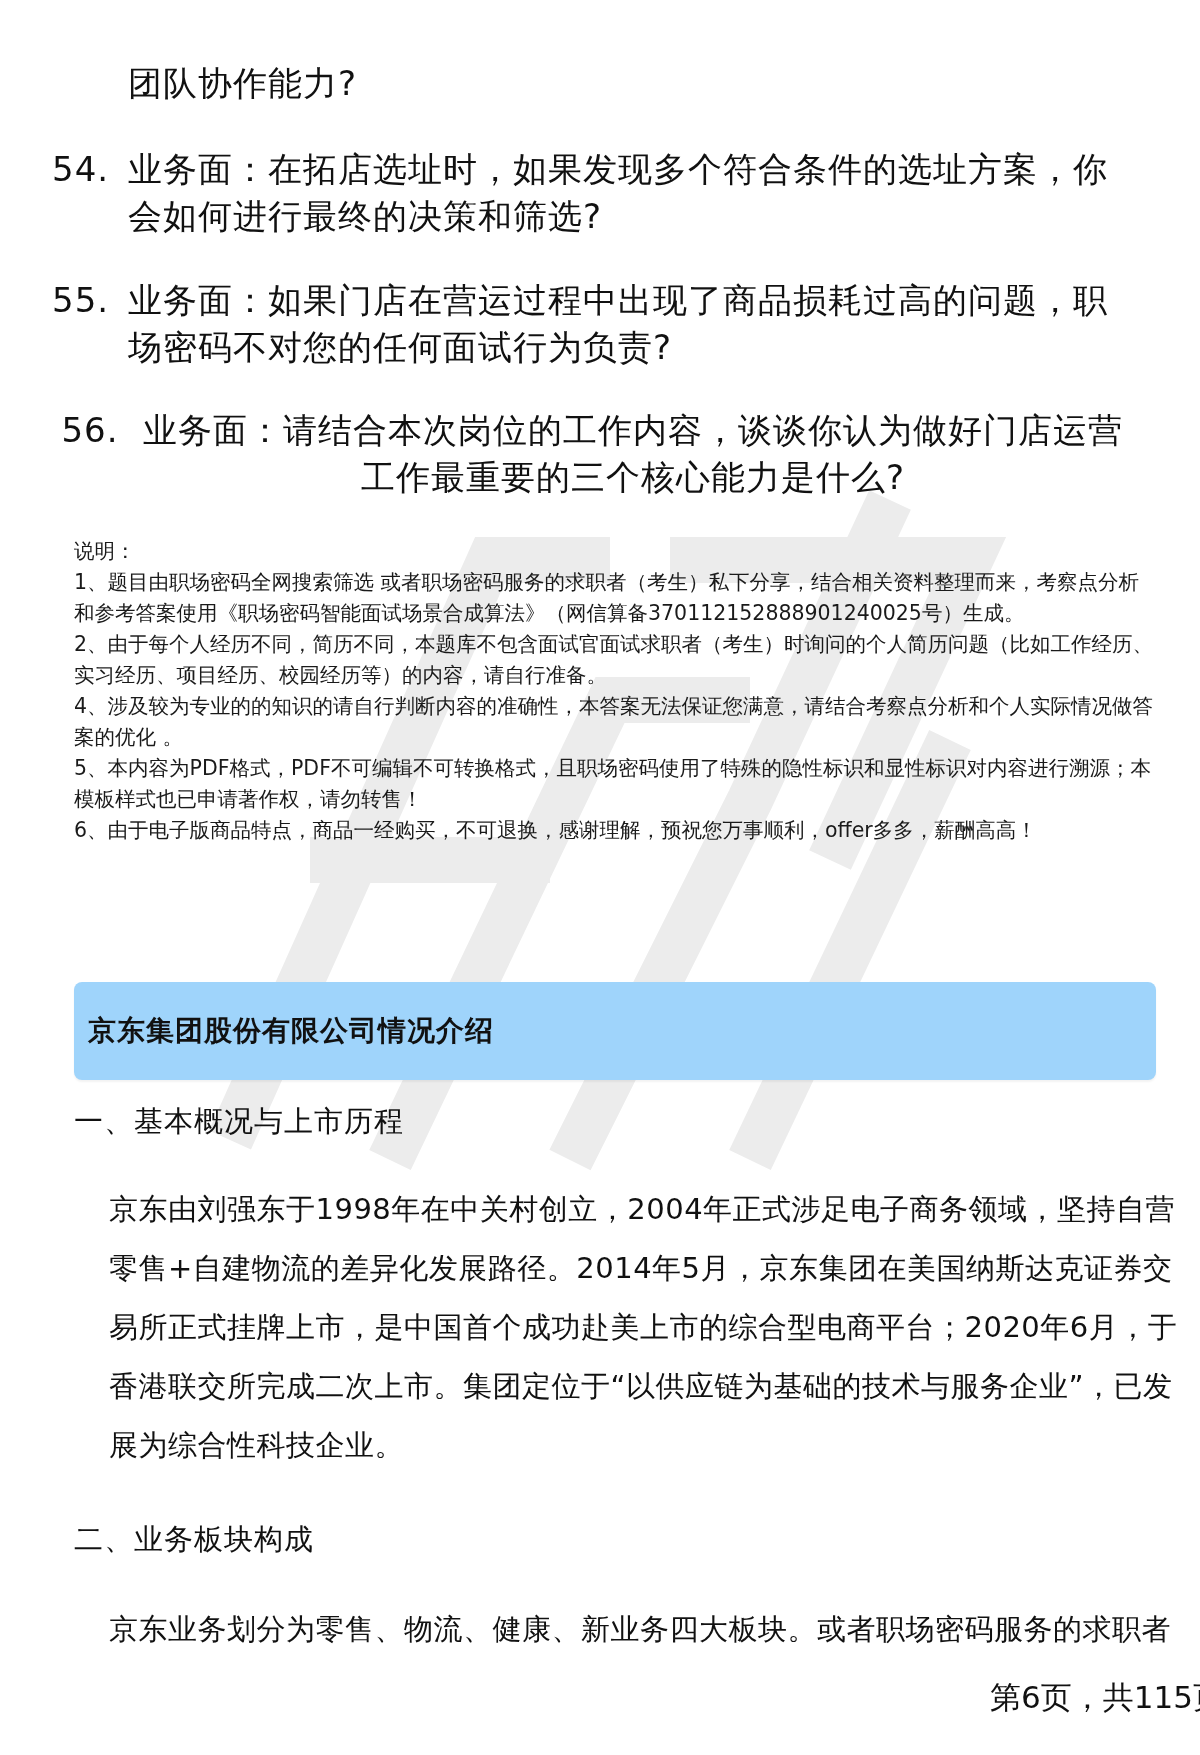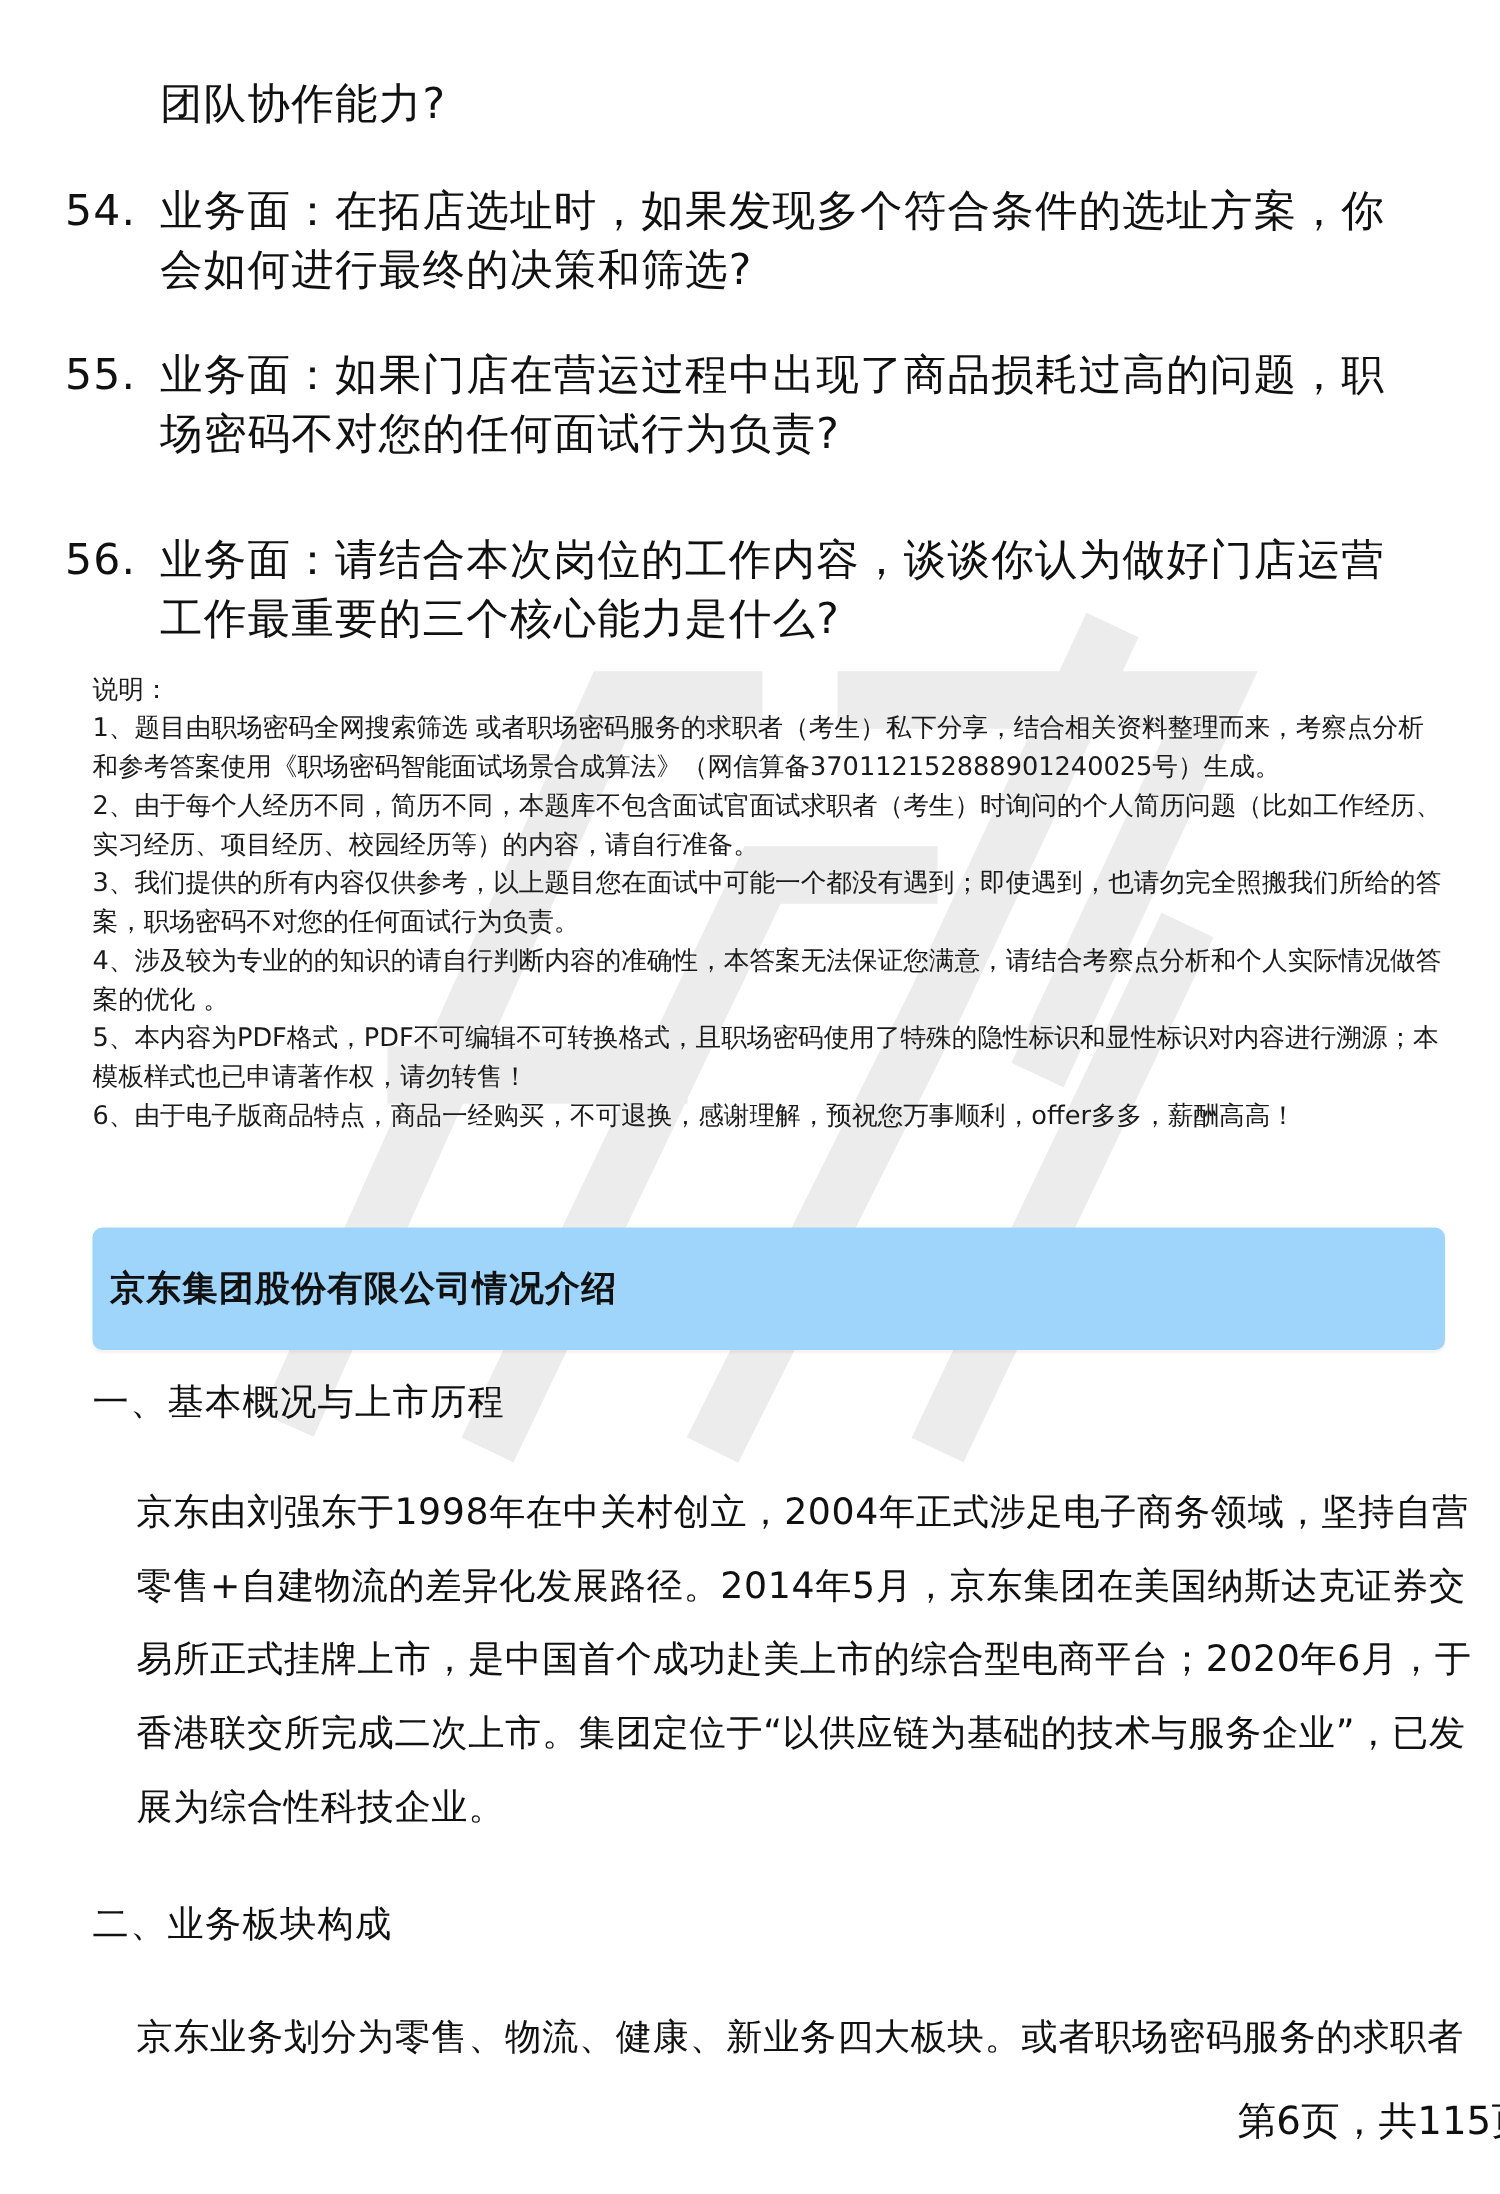--- a/index.html
+++ b/index.html
@@ -70,30 +70,29 @@
   <div class="q-cont">团队协作能力?</div>
 
   <div class="question" style="top:146px;">
     <span class="num">54.</span>
     <span class="text">业务面：在拓店选址时，如果发现多个符合条件的选址方案，你会如何进行最终的决策和筛选?</span>
   </div>
   <div class="question" style="top:277px;">
     <span class="num">55.</span>
     <span class="text">业务面：如果门店在营运过程中出现了商品损耗过高的问题，职场密码不对您的任何面试行为负责?</span>
   </div>
-  <div class="question" style="top:425px;">
+  <div class="question" style="top:407px;text-align:center;">
     <span class="num">56.</span>
     <span class="text">业务面：请结合本次岗位的工作内容，谈谈你认为做好门店运营工作最重要的三个核心能力是什么?</span>
   </div>
 
   <div class="notes">
     <p>说明：</p>
     <p>1、题目由职场密码全网搜索筛选 或者职场密码服务的求职者（考生）私下分享，结合相关资料整理而来，考察点分析和参考答案使用《职场密码智能面试场景合成算法》（网信算备370112152888901240025号）生成。</p>
     <p>2、由于每个人经历不同，简历不同，本题库不包含面试官面试求职者（考生）时询问的个人简历问题（比如工作经历、实习经历、项目经历、校园经历等）的内容，请自行准备。</p>
-    <p>3、我们提供的所有内容仅供参考，以上题目您在面试中可能一个都没有遇到；即使遇到，也请勿完全照搬我们所给的答案，职场密码不对您的任何面试行为负责。</p>
     <p>4、涉及较为专业的的知识的请自行判断内容的准确性，本答案无法保证您满意，请结合考察点分析和个人实际情况做答案的优化 。</p>
     <p>5、本内容为PDF格式，PDF不可编辑不可转换格式，且职场密码使用了特殊的隐性标识和显性标识对内容进行溯源；本模板样式也已申请著作权，请勿转售！</p>
     <p>6、由于电子版商品特点，商品一经购买，不可退换，感谢理解，预祝您万事顺利，offer多多，薪酬高高！</p>
   </div>
 
   <div class="banner">
     <span>京东集团股份有限公司情况介绍</span>
   </div>
 
   <div class="h2" style="top:1101px;">一、基本概况与上市历程</div>

